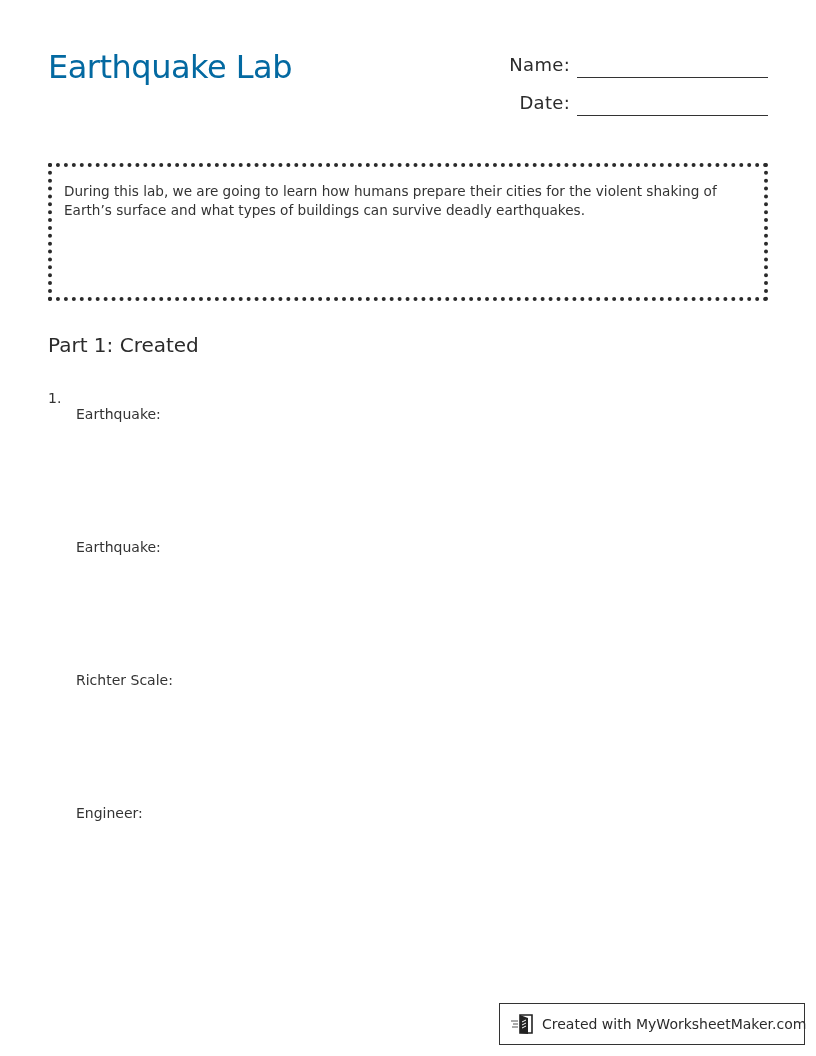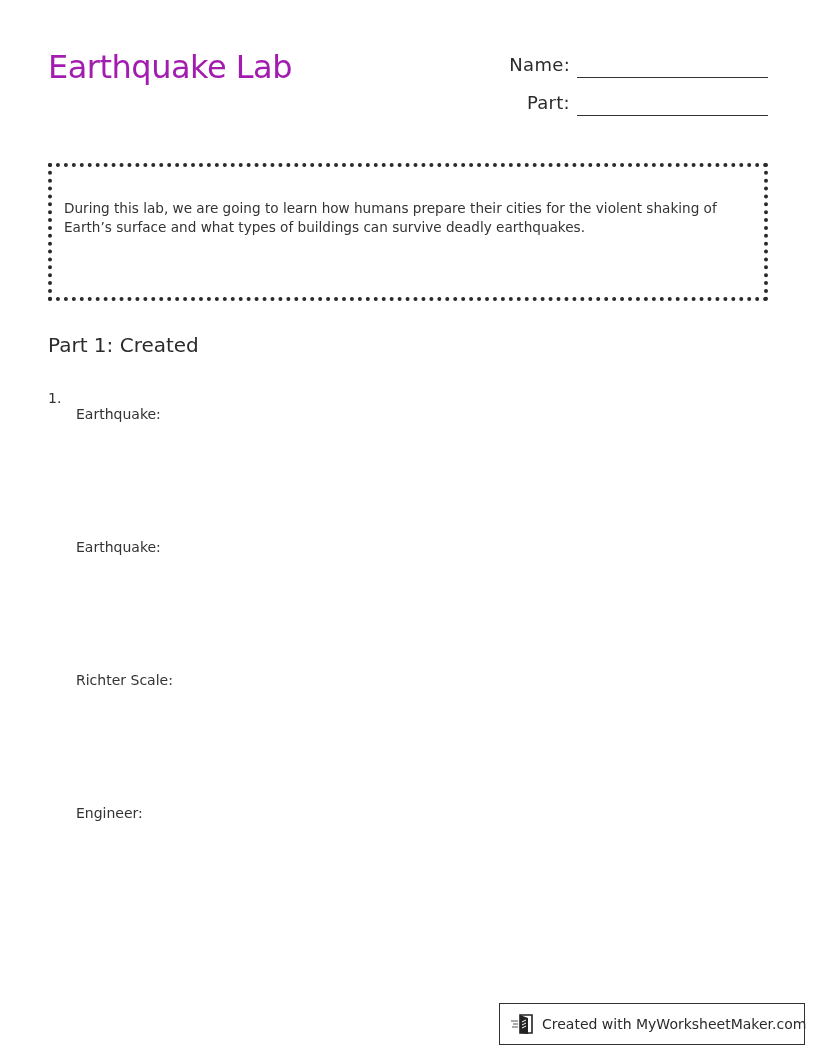--- a/index.html
+++ b/index.html
@@ -2,42 +2,42 @@
 <html><head>
 <meta charset="utf-8">
 <style>
   html, body { margin: 0; padding: 0; background: #ffffff; }
   body {
     width: 816px; height: 1056px; position: relative; overflow: hidden;
     font-family: "DejaVu Sans", sans-serif; color: #2b2b2b;
   }
   .title {
     position: absolute; left: 48px; top: 48px;
-    font-size: 32px; font-weight: normal; color: #a21caf; letter-spacing: -0.5px;
+    font-size: 32px; font-weight: normal; color: #0369a1; letter-spacing: -0.5px;
     white-space: nowrap;
   }
   .field { position: absolute; left: 500px; width: 268px; height: 30px; }
   .field .lbl {
     position: absolute; right: 198px; bottom: 3px;
     font-size: 18px; color: #2b2b2b; white-space: nowrap; letter-spacing: 0.3px;
   }
   .field .line {
     position: absolute; left: 77px; right: 0; bottom: 0; height: 0;
     border-bottom: 1.3px solid #333;
   }
   .intro {
     position: absolute; left: 48px; top: 163px; width: 720px; height: 138px;
     box-sizing: border-box;
     border: 4px dotted #2a2a2a;
     padding: 10px 12px 0 12px;
     font-size: 13.6px; line-height: 19px; color: #333;
   }
   .intro .head { font-weight: bold; color: #2a2a2a; }
   .intro p { margin: 0; }
-  .intro p.gap { margin-top: 22px; }
+  .intro p.gap { margin-top: 5px; }
   .section-title {
     position: absolute; left: 48px; top: 333px;
     font-size: 20px; color: #2b2b2b; white-space: nowrap;
   }
   .q-num { position: absolute; left: 48px; font-size: 14px; color: #333; }
   .q-lbl { position: absolute; left: 76px; font-size: 14px; color: #333; white-space: nowrap; margin-top: 16px; }
   .badge {
     position: absolute; left: 499px; top: 1003px; width: 306px; height: 42px;
     box-sizing: border-box; border: 1.3px solid #333; background: #fff;
     display: flex; align-items: center; padding-left: 10px;
@@ -48,21 +48,21 @@
 </head>
 <body>
 
 <div class="title">Earthquake Lab</div>
 
 <div class="field" style="top:48px;">
   <span class="lbl">Name:</span>
   <span class="line"></span>
 </div>
 <div class="field" style="top:86px;">
-  <span class="lbl">Part:</span>
+  <span class="lbl">Date:</span>
   <span class="line"></span>
 </div>
 
 <div class="intro">
   <p class="gap">During this lab, we are going to learn how humans prepare their cities for the violent shaking of Earth’s surface and what types of buildings can survive deadly earthquakes.</p>
 </div>
 
 <div class="section-title">Part 1: Created</div>
 
 <div class="q-num" style="top:390px;">1.</div>

